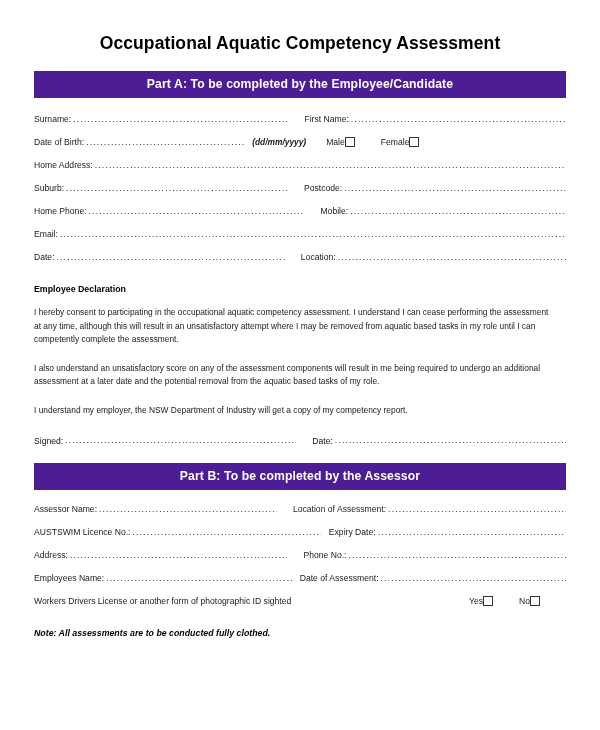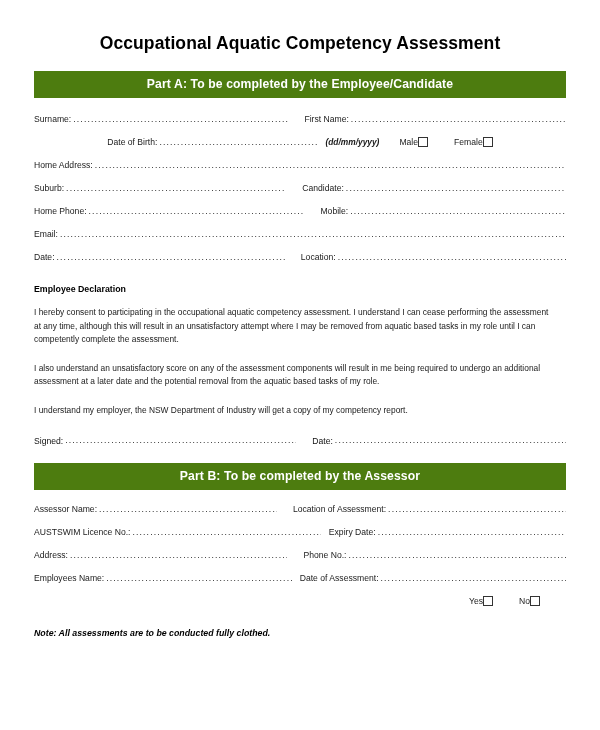--- a/index.html
+++ b/index.html
@@ -26,39 +26,38 @@
     text-align: center;
     font-size: 17.5px;
     font-weight: bold;
     letter-spacing: 0.1px;
     padding-top: 33px;
     padding-bottom: 0;
     color: #000;
   }
   .section-bar {
     margin-top: 17px;
-    background: #4d7c0f;
+    background: #4c1d95;
     color: #ffffff;
     font-weight: bold;
     font-size: 12.2px;
     text-align: center;
     padding: 6px 0 7px 0;
     letter-spacing: 0.1px;
   }
   .fields {
     padding-top: 6px;
   }
   .row {
     display: flex;
     align-items: flex-end;
     font-size: 8.6px;
     color: #1a1a1a;
     margin-top: 13px;
     white-space: nowrap;
-    justify-content: center;
   }
   .row:first-child { margin-top: 10px; }
   .lbl {
     flex: none;
     padding-right: 2px;
   }
   .dots {
     flex: 1 1 auto;
     overflow: hidden;
     letter-spacing: 1.15px;
@@ -157,21 +156,21 @@
 
     <div class="row">
       <span class="lbl">Home Address:</span>
       <span class="dots">....................................................................................................................................................................................................</span>
     </div>
 
     <div class="row">
       <span class="lbl">Suburb:</span>
       <span class="dots">....................................................................................................................................................................................................</span>
       <span class="gap"></span>
-      <span class="lbl">Candidate:</span>
+      <span class="lbl">Postcode:</span>
       <span class="dots">....................................................................................................................................................................................................</span>
     </div>
 
     <div class="row">
       <span class="lbl">Home Phone:</span>
       <span class="dots">....................................................................................................................................................................................................</span>
       <span class="gap"></span>
       <span class="lbl">Mobile:</span>
       <span class="dots">....................................................................................................................................................................................................</span>
     </div>
@@ -234,20 +233,21 @@
 
     <div class="row">
       <span class="lbl">Employees Name:</span>
       <span class="dots">....................................................................................................................................................................................................</span>
       <span class="gap-sm"></span>
       <span class="lbl">Date of Assessment:</span>
       <span class="dots">....................................................................................................................................................................................................</span>
     </div>
 
     <div class="row">
+      <span class="lbl">Workers Drivers License or another form of photographic ID sighted</span>
       <span class="gap" style="flex:1 1 auto;"></span>
       <span class="cbx-wrap">
         <span>Yes</span>
         <span class="cbx"></span>
       </span>
       <span class="cbx-wrap second">
         <span>No</span>
         <span class="cbx"></span>
       </span>
       <span class="gap" style="flex:0 0 26px;"></span>

